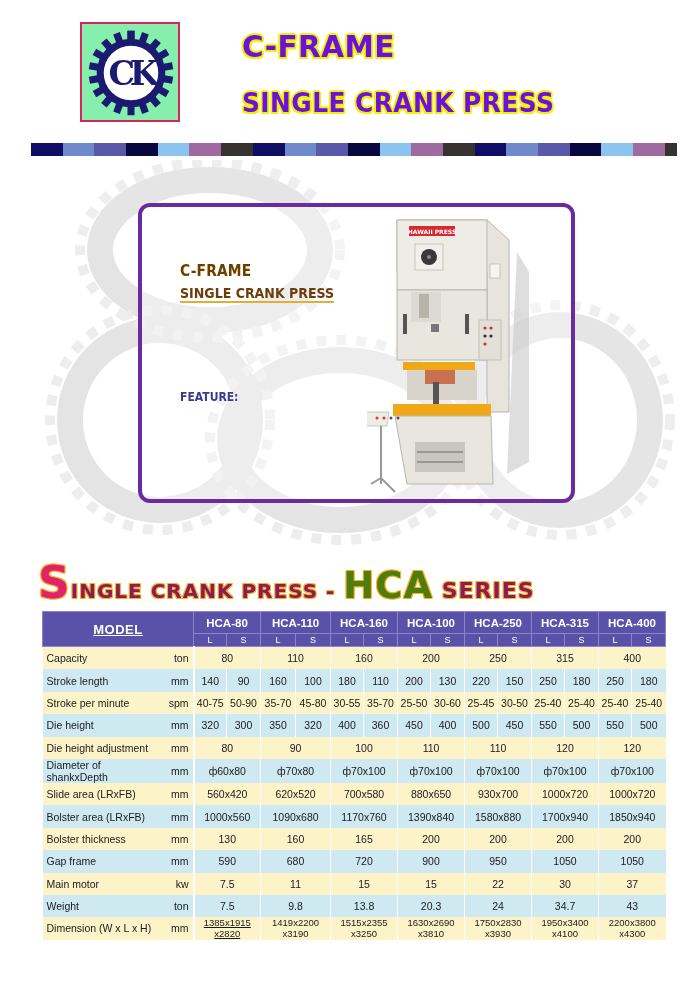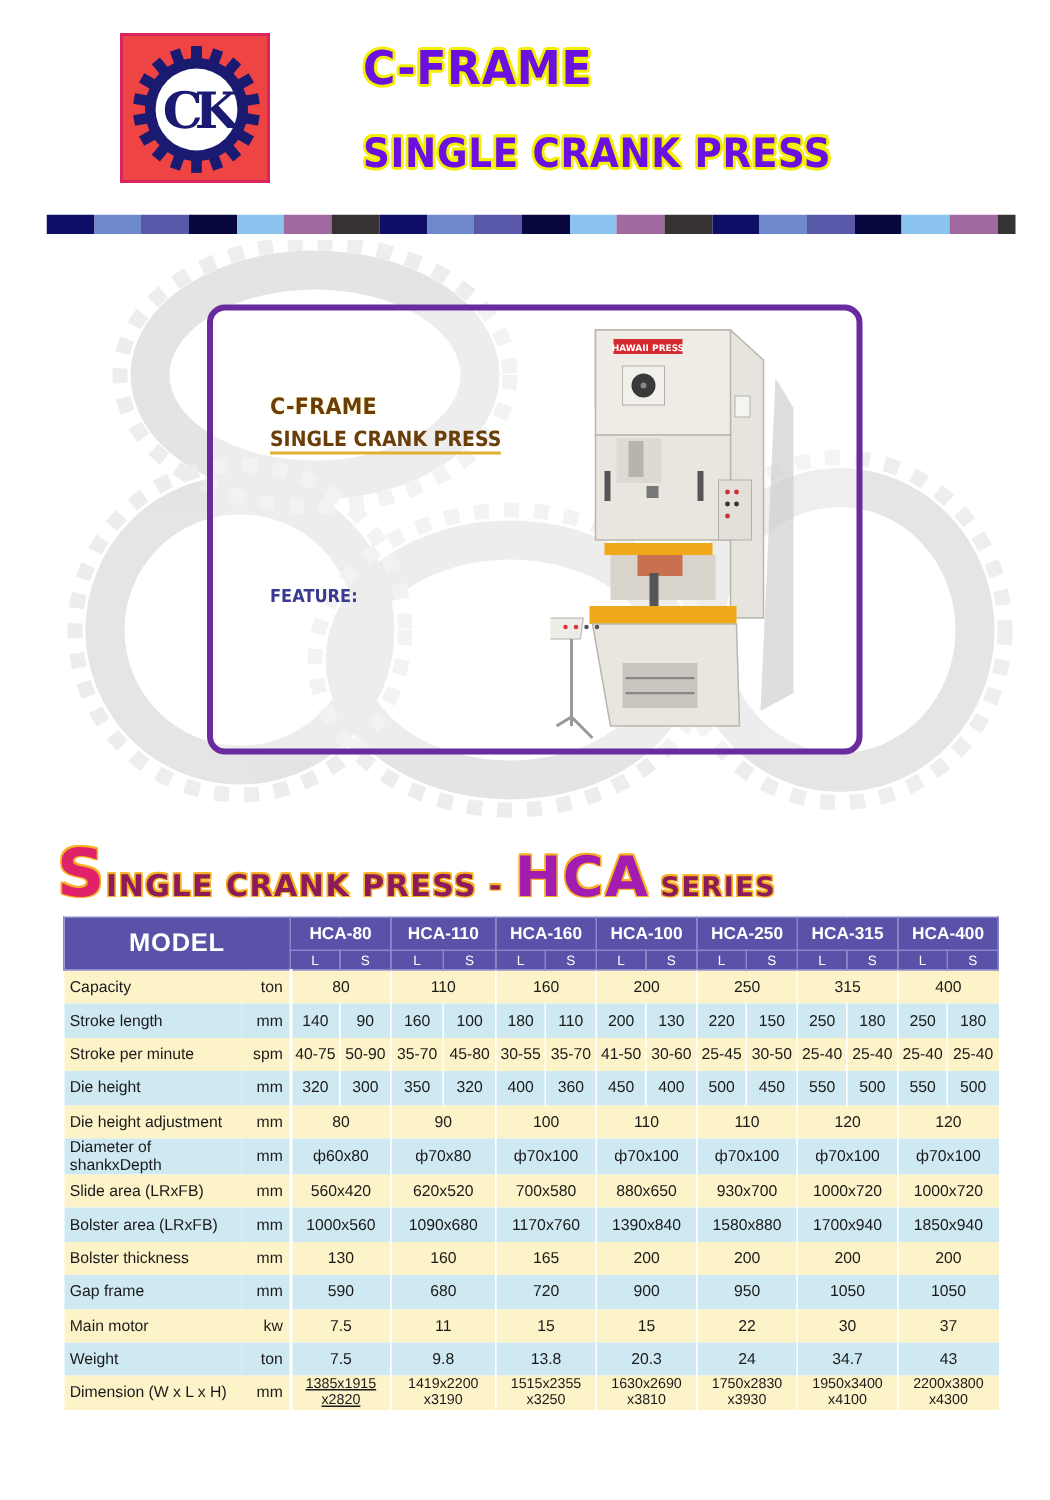--- a/index.html
+++ b/index.html
@@ -1,19 +1,19 @@
 <!DOCTYPE html>
 <html><head>
 <meta charset="utf-8">
 <style>
   html, body { margin:0; padding:0; }
   body { width:700px; height:1000px; background:#ffffff; position:relative; overflow:hidden; font-family:"Liberation Sans", sans-serif; }
 
   
-  .logo-box { position:absolute; left:80px; top:22px; width:100px; height:100px; border:2px solid #d8245c; background:#ef4444; box-sizing:border-box; }
+  .logo-box { position:absolute; left:80px; top:22px; width:100px; height:100px; border:2px solid #d8245c; background:#86efac; box-sizing:border-box; }
   .logo-box svg { position:absolute; left:5px; top:5px; width:88px; height:88px; }
   .title { position:absolute; font-family:"DejaVu Sans", sans-serif; font-weight:bold; color:#6a10e0; letter-spacing:0.5px;
            text-shadow: -1.5px -1.5px 0 #f2f000, 1.5px -1.5px 0 #f2f000, -1.5px 1.5px 0 #f2f000, 1.5px 1.5px 0 #f2f000, 0 2px 0 #f2f000, 2px 0 0 #f2f000, 0 -2px 0 #f2f000, -2px 0 0 #f2f000; }
   .title-1 { left:242px; top:28px; font-size:31px; transform:scaleX(0.95); transform-origin:left; }
   .title-2 { left:242px; top:87px; font-size:27px; transform:scaleX(0.92); transform-origin:left; }
 
   .stripe { position:absolute; left:31px; top:143px; height:13px; width:646px; display:flex; overflow:hidden; }
   .stripe span { flex:0 0 31.7px; height:13px; }
 
   
@@ -29,26 +29,26 @@
   .p-features { position:absolute; left:42px; top:197px; margin:0; padding:0; list-style:none; }
   .p-features li { font-family:"DejaVu Sans", sans-serif; font-weight:bold; font-size:11px; line-height:14px; color:#8a1a80; transform:scaleX(0.9); transform-origin:left; white-space:nowrap; }
 
   .machine { position:absolute; left:225px; top:5px; width:170px; height:285px; }
 
   
   .spec-title { position:absolute; left:38px; top:557px; font-family:"DejaVu Sans", sans-serif; font-weight:bold; color:#8a1c5a; white-space:nowrap; letter-spacing:1px;
                 text-shadow: -1px -1px 0 #f8b020, 1px -1px 0 #f8b020, -1px 1px 0 #f8b020, 1px 1px 0 #f8b020; }
   .spec-title .big-s { font-size:44px; color:#e0226a; }
   .spec-title .t1 { font-size:20px; transform:scaleX(0.97); }
-  .spec-title .hca { font-size:37px; color:#a21caf;margin-top:22px; }
-  .spec-title .series { font-size:18px; }
+  .spec-title .hca { font-size:37px; color:#4d7c0f;margin-top:22px; }
+  .spec-title .series { font-size:22px; }
 
   table.spec { position:absolute; left:42px; top:611px; width:622px; border-collapse:collapse; table-layout:fixed; font-family:"Liberation Sans", sans-serif; }
   table.spec th { background:#5a52a8; color:#fff; font-weight:bold; font-size:11px; border:1px solid #8b86cc; padding:0; text-align:center; }
-  table.spec th.model { font-size:17px; letter-spacing:0.5px; height:34px; }
+  table.spec th.model { font-size:13px; letter-spacing:0.5px; height:34px;text-decoration:underline; }
   table.spec th.grp { height:20px; font-size:11.5px; }
   table.spec th.sub { height:11px; font-size:9px; line-height:11px; font-weight:normal; }
   table.spec td { font-size:10.5px; color:#1a1a1a; height:22.4px; padding:0; text-align:center; border-left:1px solid #ffffff; }
   table.spec td.label { text-align:left; padding-left:4px; border-left:none; }
   table.spec td.unit { text-align:right; padding-right:4px; border-left:none; border-right:2px solid #ffffff; }
   table.spec tr.odd td { background:#fcf3c8; }
   table.spec tr.even td { background:#cfe9f3; }
   table.spec tr.dim td.val { font-size:9.5px; line-height:11px; }
 </style>
 </head>
@@ -276,21 +276,21 @@
       </tr>
       <tr class="odd">
         <td class="label">Stroke per minute</td>
         <td class="unit">spm</td>
         <td class="val">40-75</td>
         <td class="val">50-90</td>
         <td class="val">35-70</td>
         <td class="val">45-80</td>
         <td class="val">30-55</td>
         <td class="val">35-70</td>
-        <td class="val">41-50</td>
+        <td class="val">25-50</td>
         <td class="val">30-60</td>
         <td class="val">25-45</td>
         <td class="val">30-50</td>
         <td class="val">25-40</td>
         <td class="val">25-40</td>
         <td class="val">25-40</td>
         <td class="val">25-40</td>
       </tr>
       <tr class="even">
         <td class="label">Die height</td>

